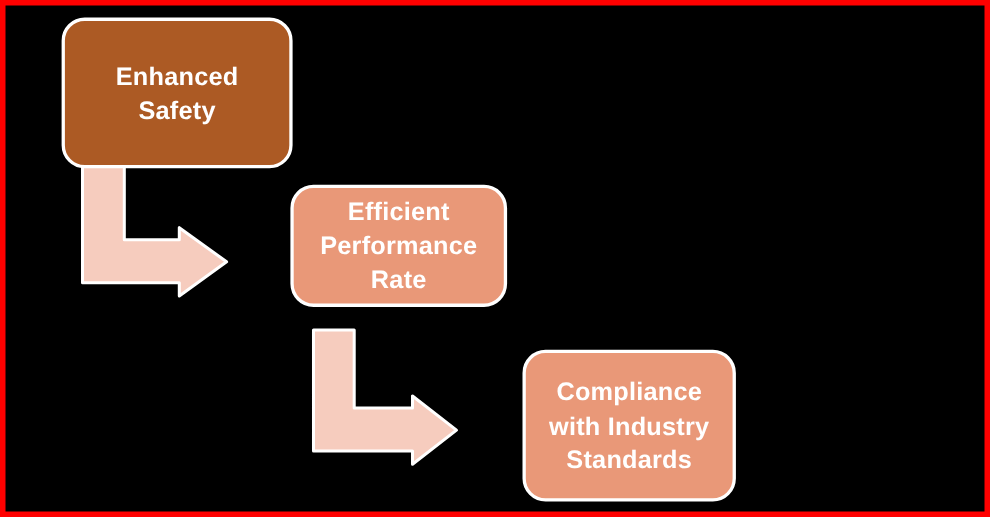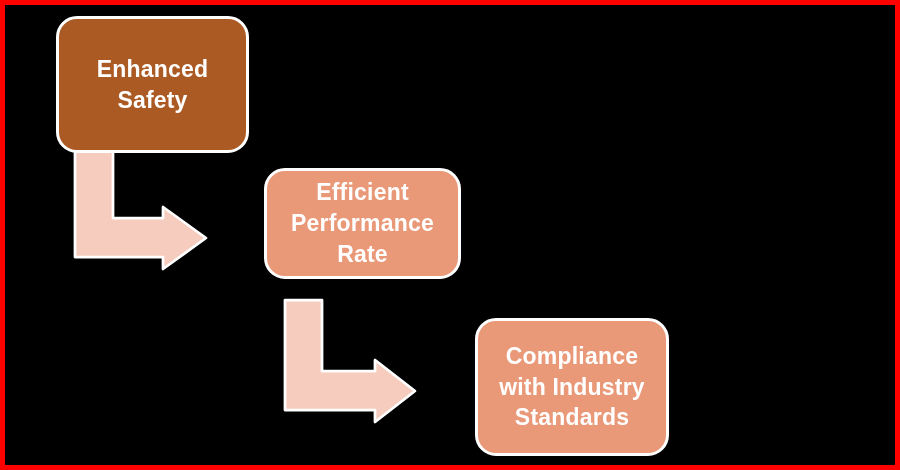--- a/index.html
+++ b/index.html
@@ -35,21 +35,21 @@
   }
   .node .label {
     color: #FFFFFF;
     font-size: 23px;
     font-weight: bold;
     line-height: 1.34;
     text-align: center;
     white-space: pre-line;
     letter-spacing: 0.2px;
   }
-  .node-1 { left: 51px;  top: 11px;  width: 193px; height: 137px; }
+  .node-1 { left: 51px;  top: 11px;  width: 210px; height: 137px; }
   .node-2 { left: 259px; top: 163px; width: 197px; height: 111px; }
   .node-3 { left: 470px; top: 313px; width: 194px; height: 138px; }
 </style>
 </head>
 <body>
 
 <div class="canvas">
 
   <svg class="arrows-layer" width="890" height="460" viewBox="5 5 890 460">
     <path d="M75,150 L75,257 L163,257 L163,269 L206,238 L163,207 L163,218 L113,218 L113,150 Z" stroke="#FFFFFF" stroke-width="2.75" stroke-linejoin="round" fill="#F6CCBE"></path>

